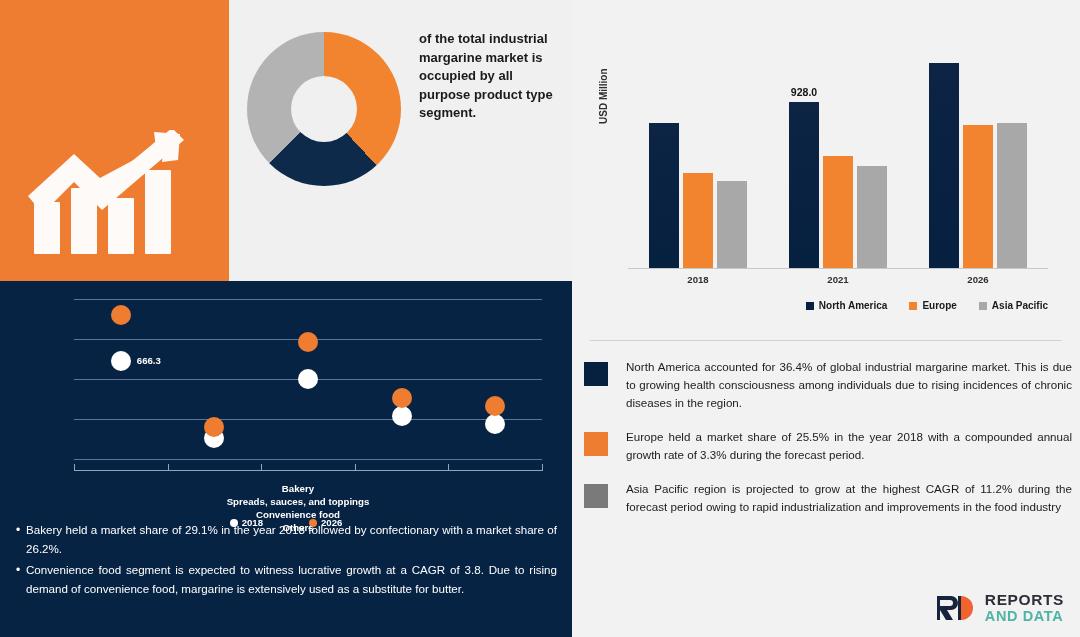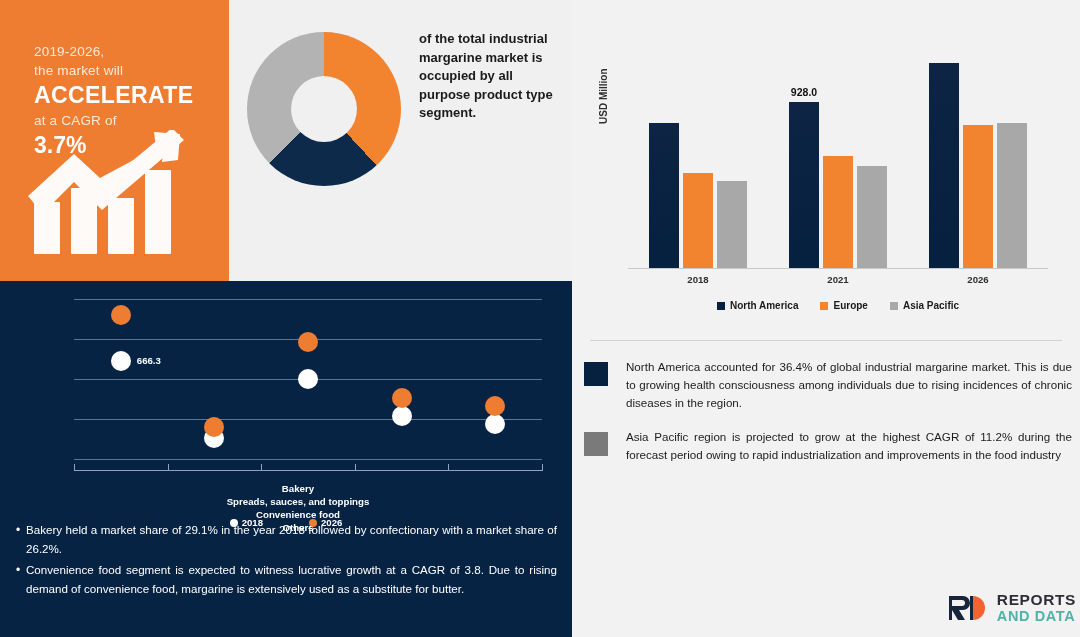--- a/index.html
+++ b/index.html
@@ -210,21 +210,21 @@
     position: absolute; left: 38px; top: 246px;
     width: 420px; height: 18px;
   }
   .bc-xlabel {
     position: absolute; transform: translateX(-50%);
     font-size: 9.6px; font-weight: 700; color: #2f2f2f;
   }
   .bc-legend {
     position: absolute; left: 38px; top: 272px;
     width: 420px;
-    display: flex; justify-content: center; gap: 22px; align-items: center;
+    display: flex; justify-content: flex-end; gap: 22px; align-items: center;
   }
   .bl-item { display: flex; align-items: center; gap: 5px; }
   .bl-mark { width: 8px; height: 8px; }
   .bl-text { font-size: 10px; font-weight: 700; color: #1a1a1a; }
 
   
   .divider {
     position: absolute; left: 18px; top: 340px;
     width: 472px; height: 1px; background: #d2d2d2;
   }
@@ -239,21 +239,21 @@
     width: 24px; height: 24px; flex: none;
     margin-right: 18px; margin-top: 4px;
   }
   .region-text {
     flex: 1; font-size: 11.6px; line-height: 18px;
     color: #1c1c1c; text-align: justify;
   }
 
   
   .logo {
-    position: absolute; right: 4px; bottom: 14px;
+    position: absolute; right: 16px; bottom: 14px;
     display: flex; align-items: center; gap: 6px;
   }
   .logo-mark { width: 44px; height: 30px; }
   .logo-words { line-height: 1; }
   .logo-l1 {
     font-size: 15.5px; font-weight: 700; color: #2e2e38;
     letter-spacing: .6px;
   }
   .logo-l2 {
     font-size: 14.5px; font-weight: 700; color: #4fb3a5;
@@ -261,27 +261,20 @@
   }
 </style>
 </head>
 <body>
 
 <div id="page">
 
   <div class="left-col">
 
     <div class="accel-panel">
-      <div class="accel-text">
-        <div class="accel-l1">2019-2026,</div>
-        <div class="accel-l1">the market will</div>
-        <div class="accel-l2">ACCELERATE</div>
-        <div class="accel-l3">at a CAGR of</div>
-        <div class="accel-l4">3.7%</div>
-      </div>
       <svg class="accel-graphic" viewBox="0 0 190 125">
         <g fill="#ffffff" opacity="0.97">
           <rect x="8" y="72" width="26" height="52" rx="1"></rect>
           <rect x="45" y="58" width="26" height="66" rx="1"></rect>
           <rect x="82" y="68" width="26" height="56" rx="1"></rect>
           <rect x="119" y="40" width="26" height="84" rx="1"></rect>
           <path d="M12 78 L48 44 L74 70 L138 12 L136 32 L152 30 L154 4 L128 2 L130 18 L74 48 L48 24 L2 66 Z"></path>
           <path d="M6 70 L48 28 L76 56 L146 -2 L158 10 L76 80 L48 52 L16 84 Z"></path>
         </g>
       </svg>
@@ -404,20 +397,24 @@
     </div>
 
     <div class="divider"></div>
 
     <div class="region-list" id="regionList">
         <div class="region-row">
           <div class="region-swatch" style="background: rgb(6, 32, 63);"></div>
           <div class="region-text">North America accounted for 36.4% of global industrial margarine market. This is due to growing health consciousness among individuals due to rising incidences of  chronic diseases in the region.</div>
         </div>
         <div class="region-row">
+          <div class="region-swatch" style="background: rgb(238, 125, 50);"></div>
+          <div class="region-text">Europe held a market share of 25.5% in the year 2018 with a compounded annual growth rate of 3.3% during the forecast period.</div>
+        </div>
+        <div class="region-row">
           <div class="region-swatch" style="background: rgb(122, 122, 122);"></div>
           <div class="region-text">Asia Pacific region is projected to grow at the highest CAGR of 11.2% during the forecast period owing to rapid industrialization and improvements in the food industry</div>
         </div>
       </div>
 
     <div class="logo">
       <svg class="logo-mark" viewBox="0 0 44 30">
         <path d="M2 3 h14 a7 7 0 0 1 0 14 h-4 l6 10 h-7 l-6 -10 v10 h-3 z M5 7 v6 h10 a3 3 0 0 0 0 -6 z" fill="#16243c"></path>
         <path d="M23 3 h3 v24 h-3 z" fill="#16243c"></path>
         <path d="M26 3 a12 12 0 0 1 0 24 z" fill="#f2642f"></path>

